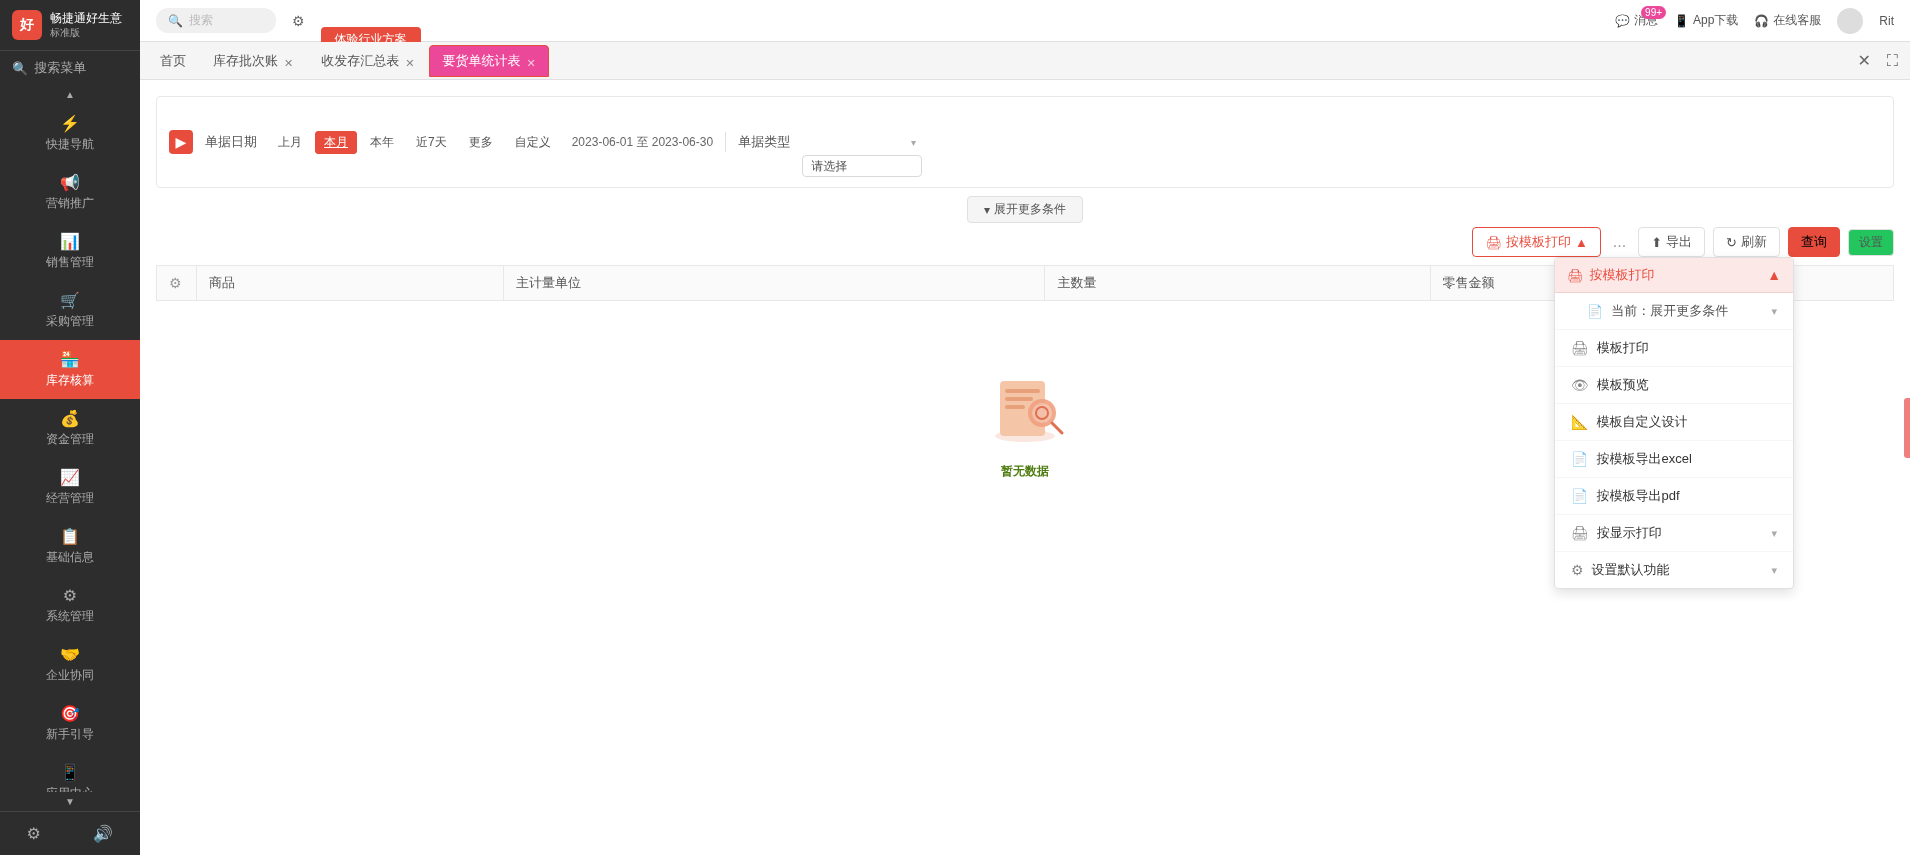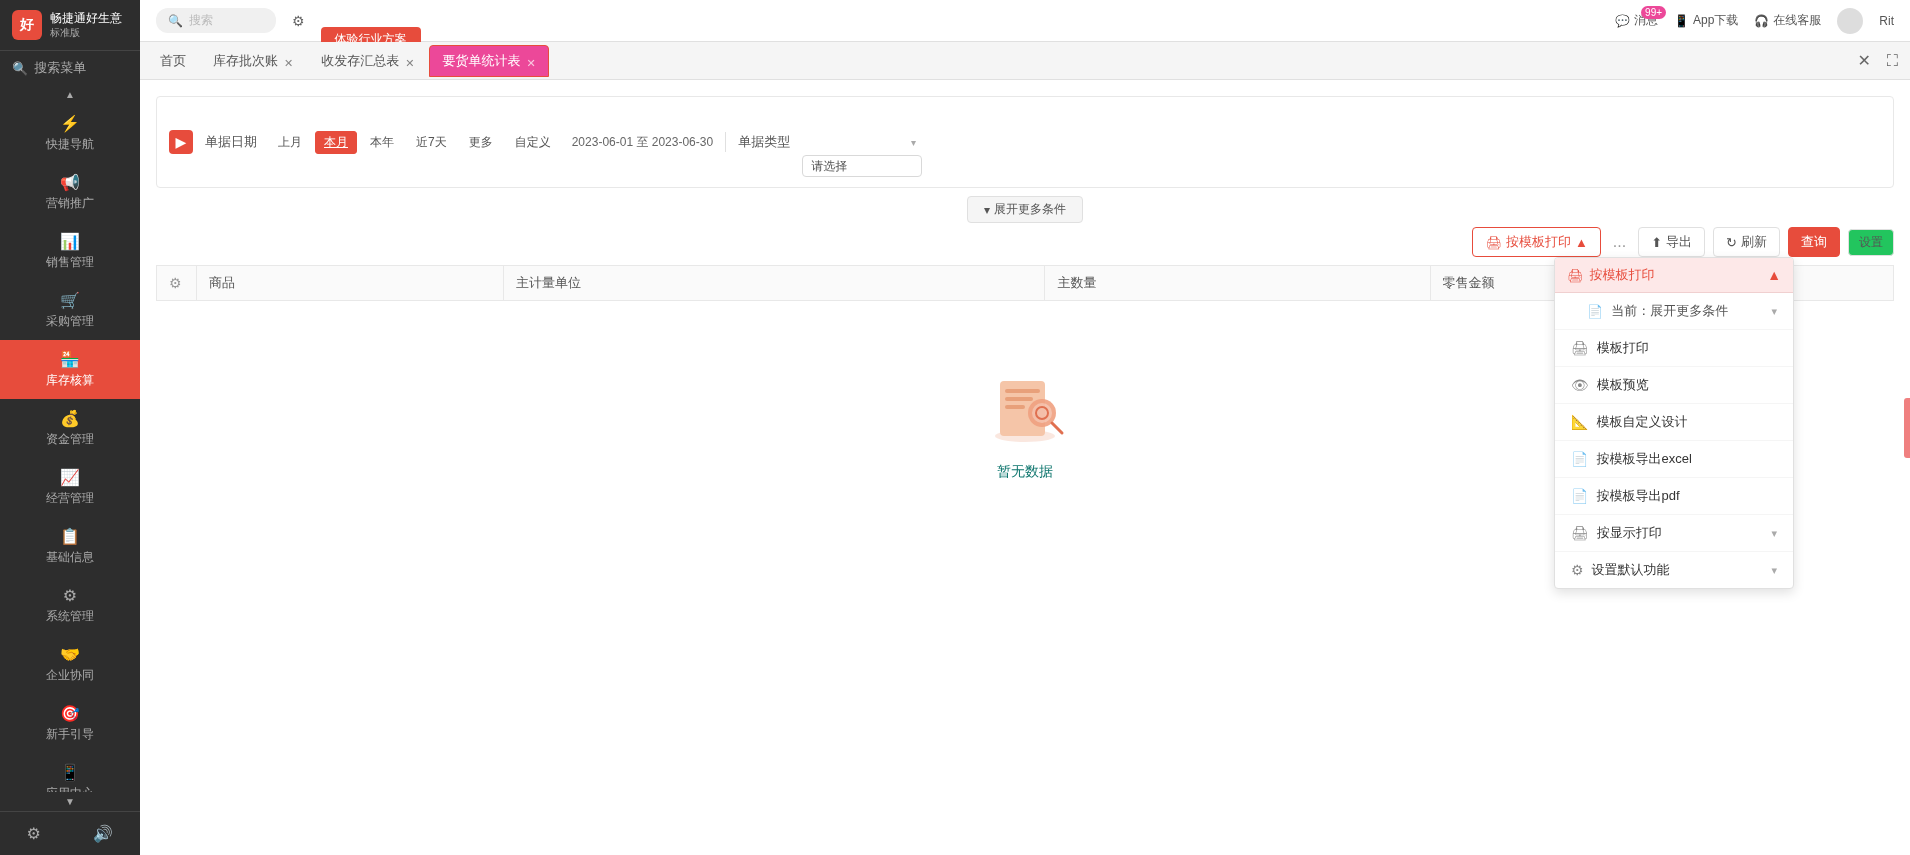--- a/index.html
+++ b/index.html
@@ -208,33 +208,33 @@
     .table-gear { color: #999; cursor: pointer; font-size: 14px; }
 
     
     .empty-state {
       display: flex; flex-direction: column; align-items: center; justify-content: center;
       padding: 60px 0;
     }
     .empty-icon {
       width: 90px; height: 90px; position: relative; margin-bottom: 12px;
     }
-    .empty-text { color: #0f766e; font-size: 14px; }
+    .empty-text { color: #4d7c0f; font-size: 12px; font-weight: bold; }
 
     
     .toolbar {
       display: flex; justify-content: flex-end; align-items: center;
       gap: 8px; margin-bottom: 8px; position: relative;
     }
     .toolbar-btn {
       display: flex; align-items: center; gap: 4px;
       padding: 5px 12px; border-radius: 4px; cursor: pointer; font-size: 13px;
       border: 1px solid #e0e0e0; background: #fff; color: #555;
     }
-    .toolbar-btn.primary { background: #e74c3c; color: #ffffff; border-color: #e74c3c; text-align: right; }
+    .toolbar-btn.primary { background: #e74c3c; color: #000000; border-color: #e74c3c; text-align: right; }
     .toolbar-dots { color: #999; cursor: pointer; font-size: 16px; padding: 4px; }
     .settings-btn {
       border: 1px solid #e0e0e0; background: #22c55e; color: #555;
       padding: 4px 10px; border-radius: 4px; cursor: pointer; font-size: 12px;
     }
 
     
     .print-dropdown {
       position: absolute;
       top: 100%;

